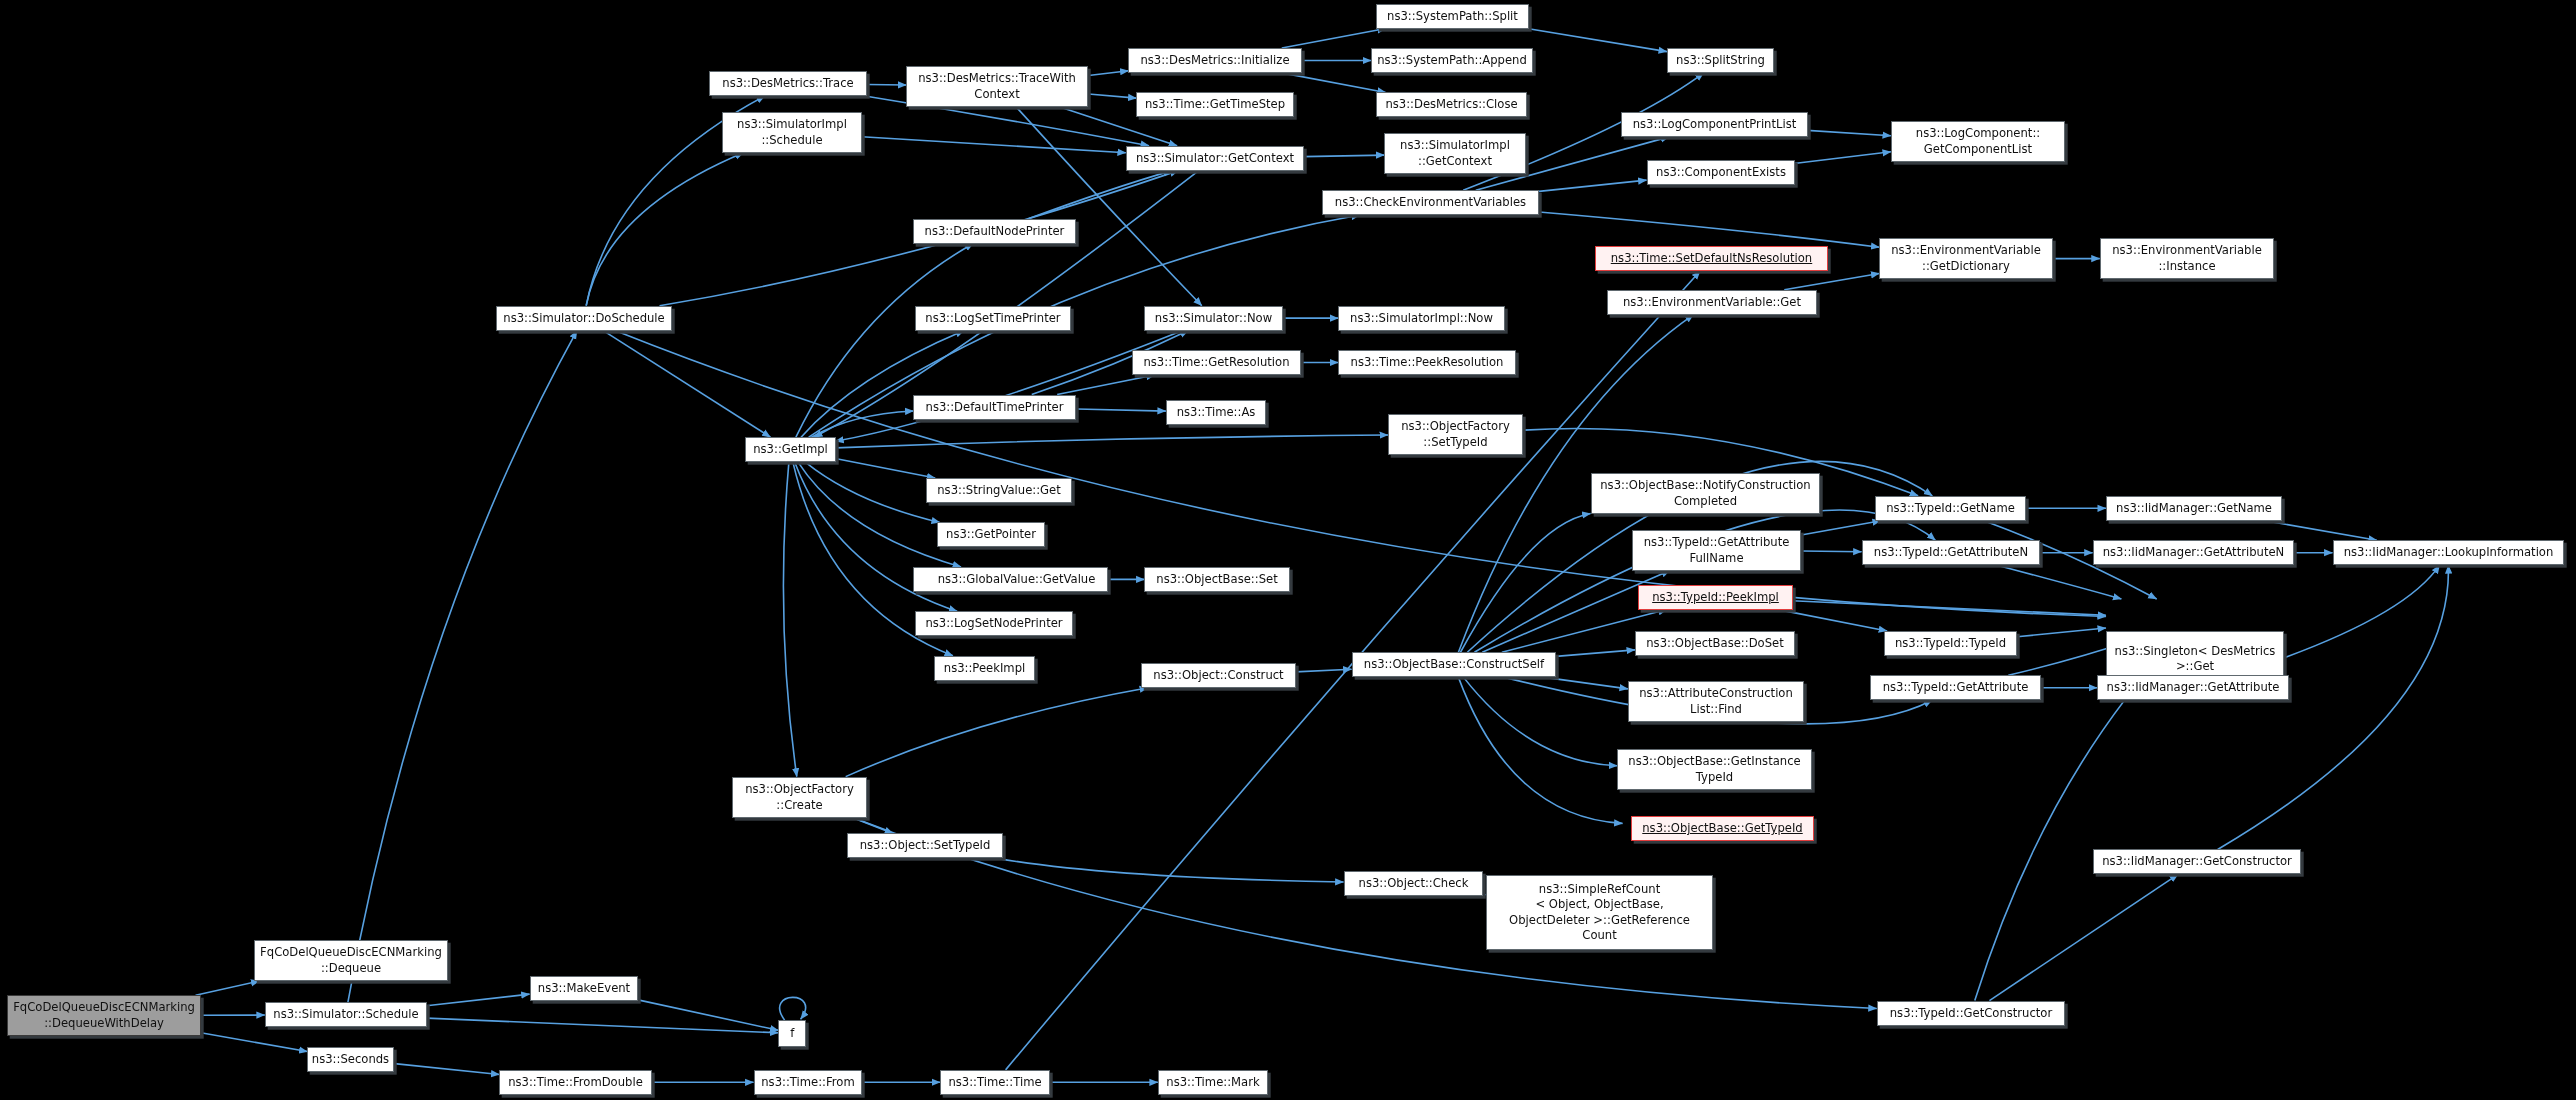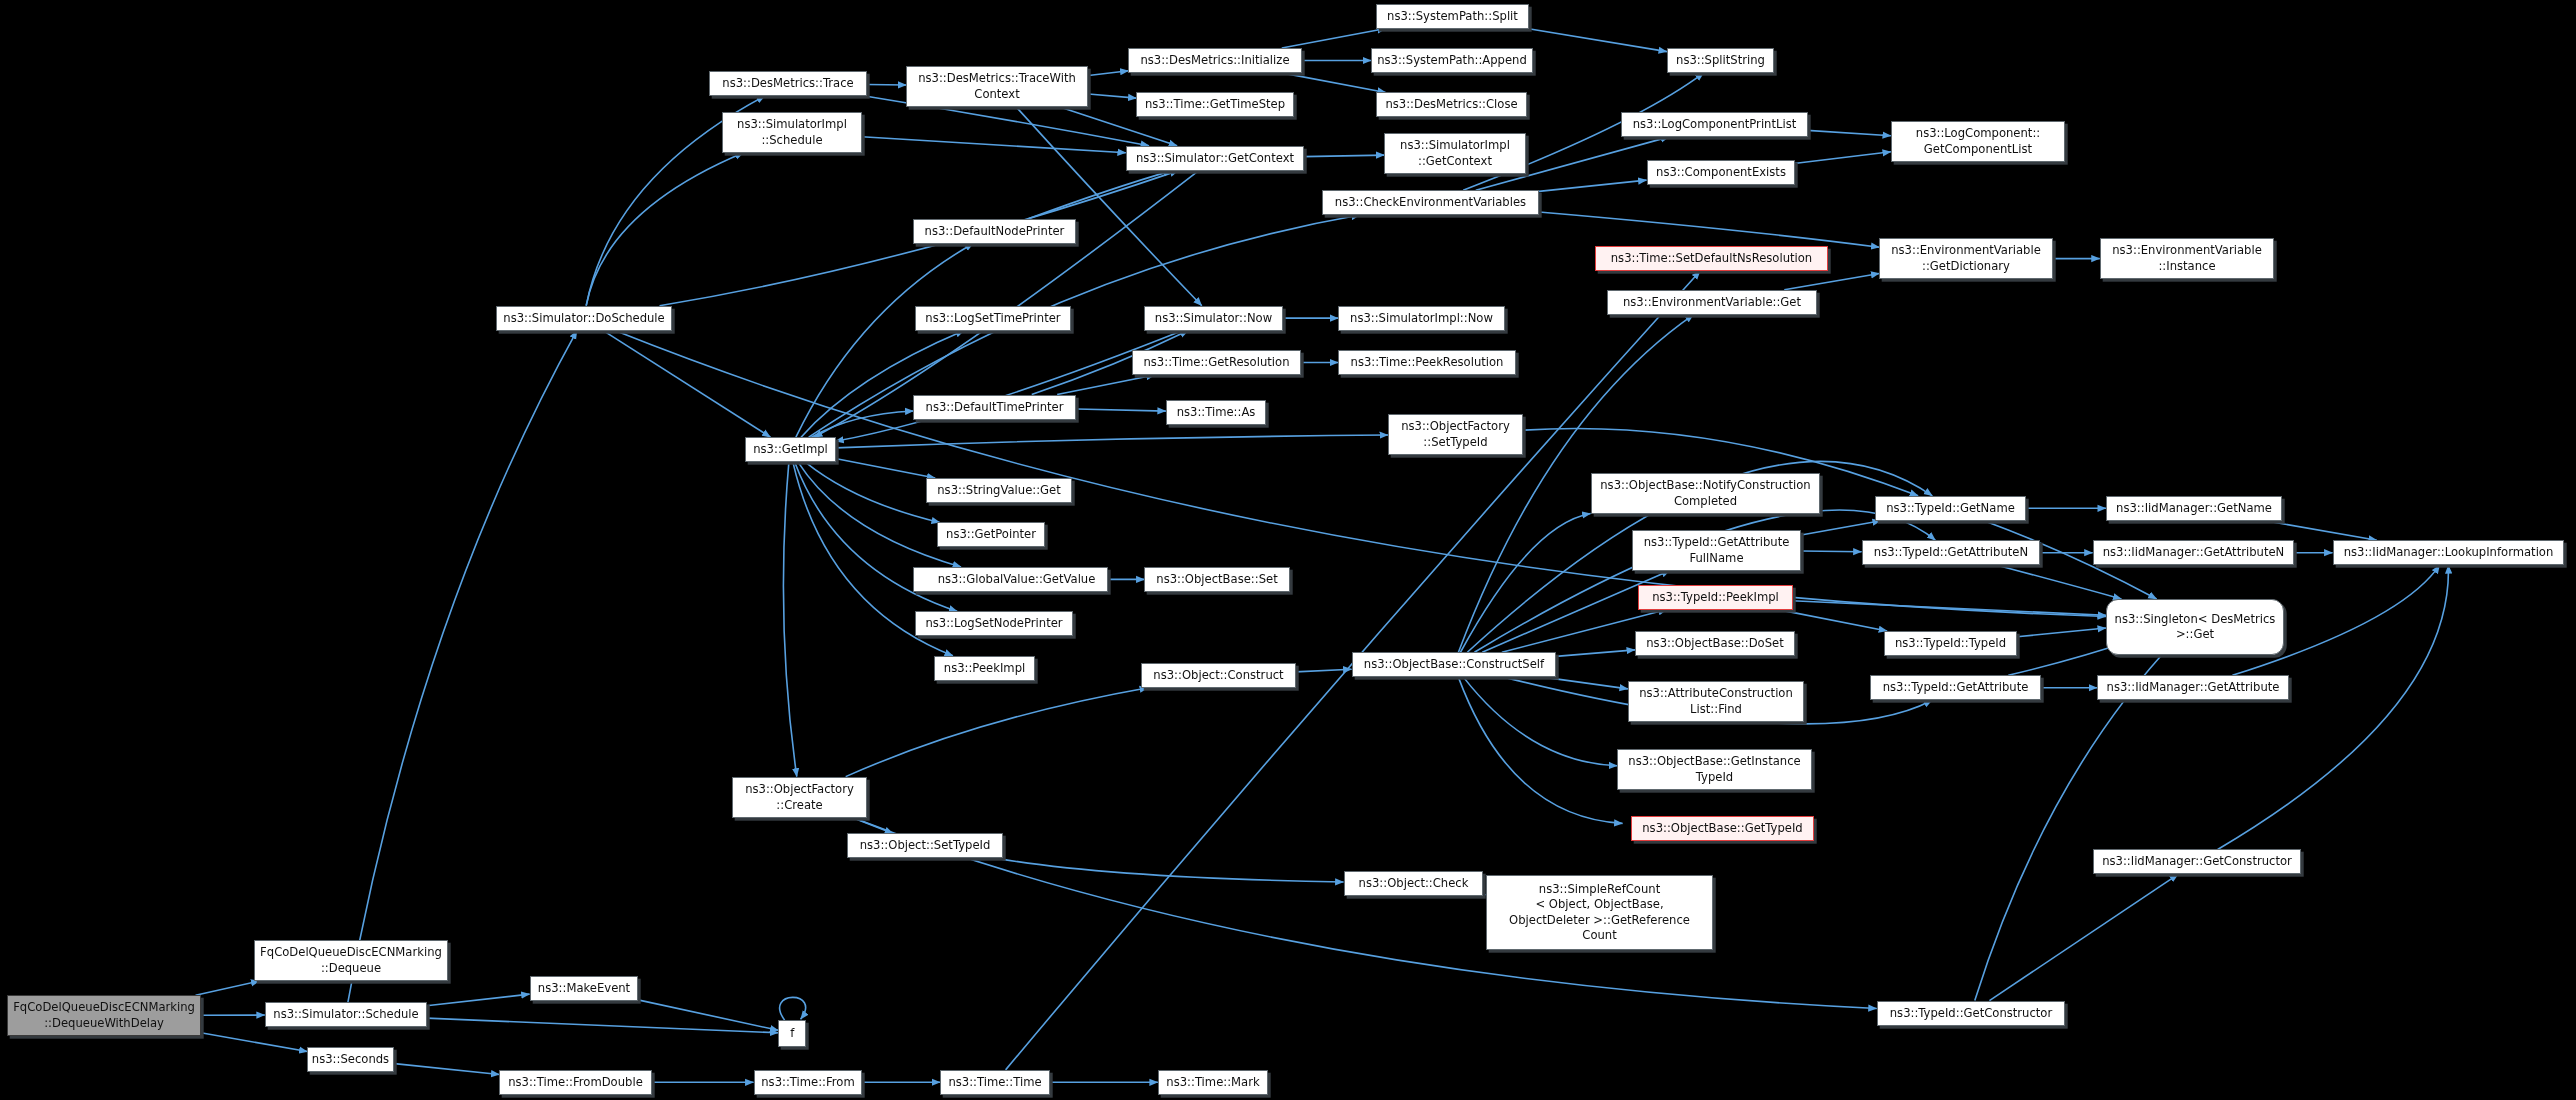--- a/index.html
+++ b/index.html
@@ -4,21 +4,21 @@
 <style>
   html,body{margin:0;padding:0;background:#000;}
   #canvas{position:relative;width:2576px;height:1101px;background:var(--bg,#000);overflow:hidden;
           font-family:"DejaVu Sans",sans-serif;}
   #edge-layer{position:absolute;left:0;top:0;width:100%;height:100%;}
   .gnode{position:absolute;display:flex;align-items:center;justify-content:center;text-align:center;
          background:var(--node-bg,#fff);border:1.3px solid var(--node-border,#666);
          box-shadow:2.7px 2.7px 0 var(--shadow,#32383d);
          font-size:11.6px;line-height:1.3;color:#101010;white-space:pre-line;box-sizing:border-box;
          cursor:pointer;}
-  .gnode.red{border:1.8px solid var(--red-border,#e23d3d);background:var(--red-bg,#fff2f2);}
+  .gnode.red{border:1.8px solid var(--red-border,#e23d3d);background:var(--red-bg,#fff2f2);text-decoration:underline;}
   .gnode.main{background:var(--main-bg,#9d9d9d);border:1.8px solid #3a3a3a;cursor:default;}
   .edge{fill:none;stroke:var(--edge,#57a0e0);stroke-width:1.8px;}
 </style>
 </head>
 <body>
 
 <div id="canvas" style="--bg: #000000; --edge: #57a0e0; --node-bg: #ffffff; --node-border: #60696f; --shadow: #343a3f; --main-bg: #9d9d9d; --red-border: #e23d3d; --red-bg: #fff2f2;">
   <svg id="edge-layer" xmlns="http://www.w3.org/2000/svg" viewBox="0 0 2899 1239" width="2576" height="1101">
     <defs>
       <marker id="arrow" markerWidth="11" markerHeight="9" refX="9.5" refY="4.5" orient="auto" markerUnits="userSpaceOnUse">
@@ -188,21 +188,21 @@
       <div class="gnode" style="left: 1628px; top: 681px; width: 176px; height: 41px;">ns3::AttributeConstruction
 List::Find</div>
       <div class="gnode" style="left: 1617px; top: 749px; width: 195px; height: 41px;">ns3::ObjectBase::GetInstance
 TypeId</div>
       <div class="gnode red" style="left: 1623px; top: 816px; width: 183px; height: 25px; margin-left: 8px;">ns3::ObjectBase::GetTypeId</div>
       <div class="gnode" style="left: 1875px; top: 496px; width: 151px; height: 25px;">ns3::TypeId::GetName</div>
       <div class="gnode" style="left: 2106px; top: 496px; width: 176px; height: 25px;">ns3::IidManager::GetName</div>
       <div class="gnode" style="left: 1862px; top: 540px; width: 178px; height: 25px;">ns3::TypeId::GetAttributeN</div>
       <div class="gnode" style="left: 2093px; top: 540px; width: 201px; height: 25px;">ns3::IidManager::GetAttributeN</div>
       <div class="gnode" style="left: 2333px; top: 540px; width: 231px; height: 25px;">ns3::IidManager::LookupInformation</div>
-      <div class="gnode" style="left: 2106px; top: 599px; width: 178px; height: 56px; border-radius: 12px;">ns3::Singleton&lt; DesMetrics
+      <div class="gnode" style="left: 2106px; top: 631px; width: 178px; height: 56px;">ns3::Singleton&lt; DesMetrics
 &gt;::Get</div>
       <div class="gnode" style="left: 1884px; top: 631px; width: 133px; height: 25px;">ns3::TypeId::TypeId</div>
       <div class="gnode" style="left: 1870px; top: 675px; width: 171px; height: 25px;">ns3::TypeId::GetAttribute</div>
       <div class="gnode" style="left: 2097px; top: 675px; width: 192px; height: 25px;">ns3::IidManager::GetAttribute</div>
       <div class="gnode" style="left: 732px; top: 777px; width: 135px; height: 41px;">ns3::ObjectFactory
 ::Create</div>
       <div class="gnode" style="left: 847px; top: 833px; width: 156px; height: 25px;">ns3::Object::SetTypeId</div>
       <div class="gnode" style="left: 1344px; top: 871px; width: 139px; height: 25px;">ns3::Object::Check</div>
       <div class="gnode" style="left: 1486px; top: 875px; width: 227px; height: 75px;">ns3::SimpleRefCount
 &lt; Object, ObjectBase,

